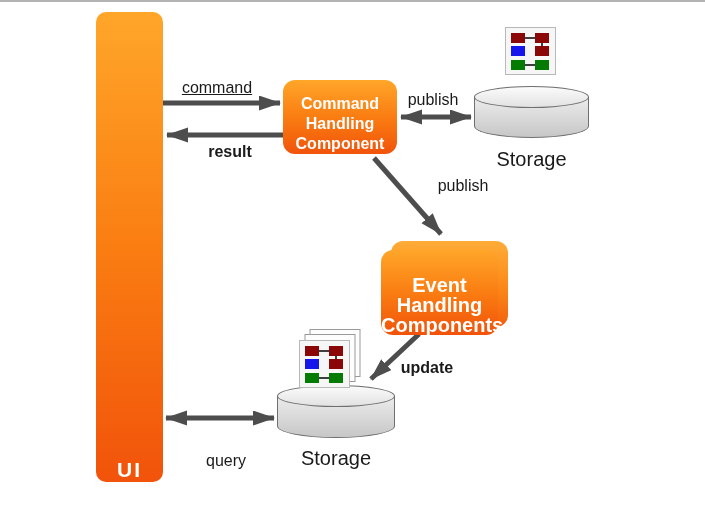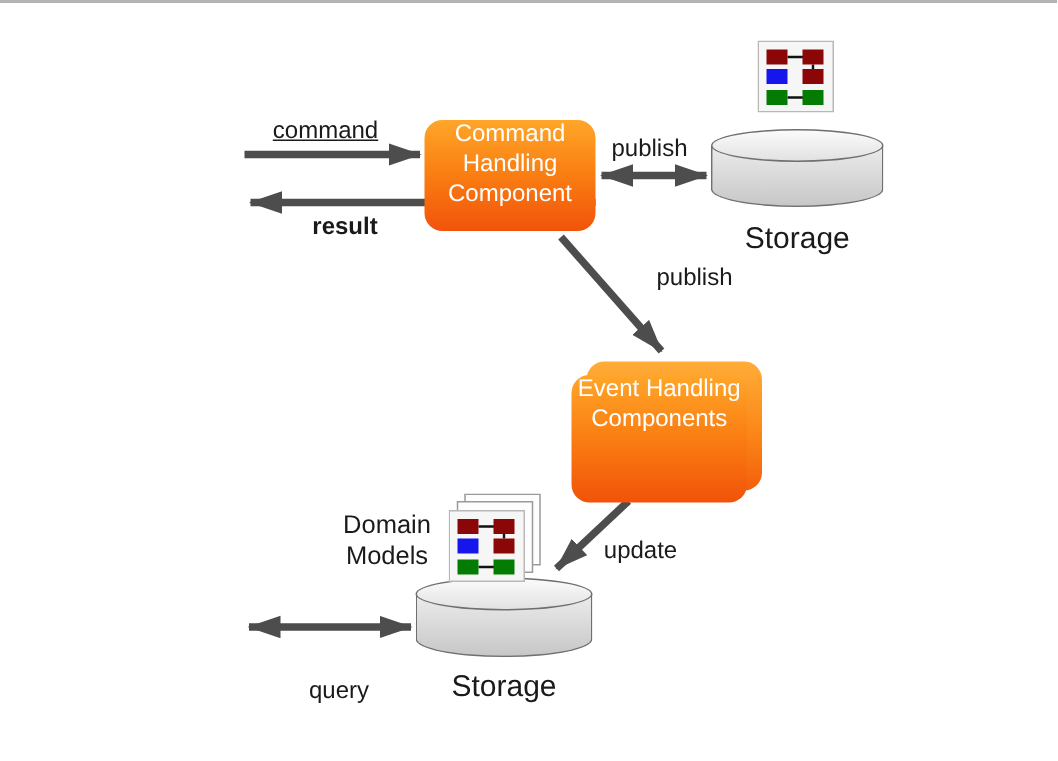--- a/index.html
+++ b/index.html
@@ -5,32 +5,33 @@
   html,body{margin:0;padding:0;background:#ffffff;}
   .canvas{
     position:relative;width:705px;height:507px;background:#ffffff;
     font-family:"Liberation Sans",sans-serif;overflow:hidden;color:#1a1a1a;
   }
   .top-rule{position:absolute;top:0;left:0;width:705px;height:2px;background:#b3b3b3;}
   .arrows{position:absolute;left:0;top:0;}
 
   
   .node{
-    position:absolute;display:flex;align-items:flex-start;justify-content:center;
+    position:absolute;display:flex;align-items:flex-end;justify-content:center;
     text-align:center;color:#ffffff;
     background:linear-gradient(180deg,#FFA629 0%,#FA7D12 50%,#F1530A 100%);
+    font-weight:bold;
   }
   .node span{display:block;width:100%;}
   .ui-box{left:96px;top:12px;width:67px;height:470px;border-radius:10px;font-size:21px;letter-spacing:2px;}
   .cmd-box{left:283px;top:80px;width:114px;height:74px;border-radius:12px;font-size:16px;line-height:20px;}
   .evt-back{
     position:absolute;left:391px;top:241px;width:117px;height:86px;border-radius:12px;
     background:linear-gradient(180deg,#FFAC38 0%,#FB8718 55%,#F35F0C 100%);
   }
-  .evt-box{left:381px;top:250px;width:117px;height:85px;border-radius:12px;font-size:16px;line-height:20px;}
+  .evt-box{left:381px;top:250px;width:117px;height:85px;border-radius:12px;font-size:20px;line-height:20px;}
 
   
   .cylinder{position:absolute;}
   .cyl-body{
     position:absolute;left:0;right:0;top:11px;bottom:0;
     background:linear-gradient(180deg,#ececec 0%,#c7c7c7 100%);
     border:1.5px solid #6f6f6f;border-top:none;
     border-radius:0 0 58px 58px / 0 0 12px 12px;box-sizing:border-box;
   }
   .cyl-ellipse{
@@ -48,21 +49,21 @@
   .dm-label{left:420px;top:27px;width:78px;text-align:center;font-size:17px;line-height:21px;}
   .dms-label{left:220px;top:339px;width:76px;text-align:center;font-size:17px;line-height:21px;}
   .edge-label{
     position:absolute;transform:translate(-50%,-50%);
     font-size:16px;color:#1a1a1a;white-space:nowrap;
   }
   .lbl-command{left:217px;top:88px;text-decoration:underline;}
   .lbl-result{left:230px;top:152px;font-weight:bold;}
   .lbl-persist{left:433px;top:100px;}
   .lbl-publish{left:463px;top:186px;}
-  .lbl-update{left:427px;top:368px;}
+  .lbl-update{left:427px;top:368px;font-weight:bold;}
   .lbl-query{left:226px;top:437px;margin-top:24px;}
 
   
   .dm-icon{position:absolute;left:505px;top:27px;width:51px;height:48px;}
   .dm-stack{position:absolute;left:299px;top:329px;width:62px;height:59px;}
 </style>
 </head>
 <body>
 
 <div class="canvas">
@@ -96,20 +97,23 @@
       </marker>
     </defs>
     <line x1="163" y1="103" x2="280" y2="103" stroke="#4D4D4D" stroke-width="5" marker-end="url(#ah)"></line>
     <line x1="397" y1="135" x2="167" y2="135" stroke="#4D4D4D" stroke-width="5" marker-end="url(#ah)"></line>
     <line x1="401" y1="117" x2="471" y2="117" stroke="#4D4D4D" stroke-width="5" marker-start="url(#ahs)" marker-end="url(#ah)"></line>
     <line x1="374" y1="158" x2="441" y2="234" stroke="#4D4D4D" stroke-width="5" marker-end="url(#ah)"></line>
     <line x1="419" y1="334" x2="371" y2="379" stroke="#4D4D4D" stroke-width="5" marker-end="url(#ah)"></line>
     <line x1="166" y1="418" x2="274" y2="418" stroke="#4D4D4D" stroke-width="5" marker-start="url(#ahs)" marker-end="url(#ah)"></line>
   </svg>
 
+  <div class="node ui-box">
+    <span>UI</span>
+  </div>
 
   <div class="node cmd-box">
     <span>Command Handling Component</span>
   </div>
 
   <div class="evt-back"></div>
   <div class="node evt-box">
     <span>Event Handling Components</span>
   </div>
 
@@ -122,21 +126,20 @@
   <div class="cylinder cyl-bottom-storage">
     <div class="cyl-body"></div>
     <div class="cyl-ellipse"></div>
   </div>
   <div class="txt storage-bottom-label">Storage</div>
 
   <svg class="dm-icon" viewBox="0 0 51 48">
     <use href="#dm-sym" x="0" y="0" width="51" height="48"></use>
   </svg>
 
-  <div class="txt dms-label">Domain Models</div>
   <svg class="dm-stack" viewBox="0 0 62 59">
     <rect x="11" y="0.5" width="50" height="47" fill="#fdfdfd" stroke="#9a9a9a"></rect>
     <rect x="6" y="5.5" width="50" height="47" fill="#fdfdfd" stroke="#9a9a9a"></rect>
     <use href="#dm-sym" x="0" y="11" width="51" height="48"></use>
   </svg>
 
   <div class="edge-label lbl-command">command</div>
   <div class="edge-label lbl-result">result</div>
   <div class="edge-label lbl-persist">publish</div>
   <div class="edge-label lbl-publish">publish</div>

